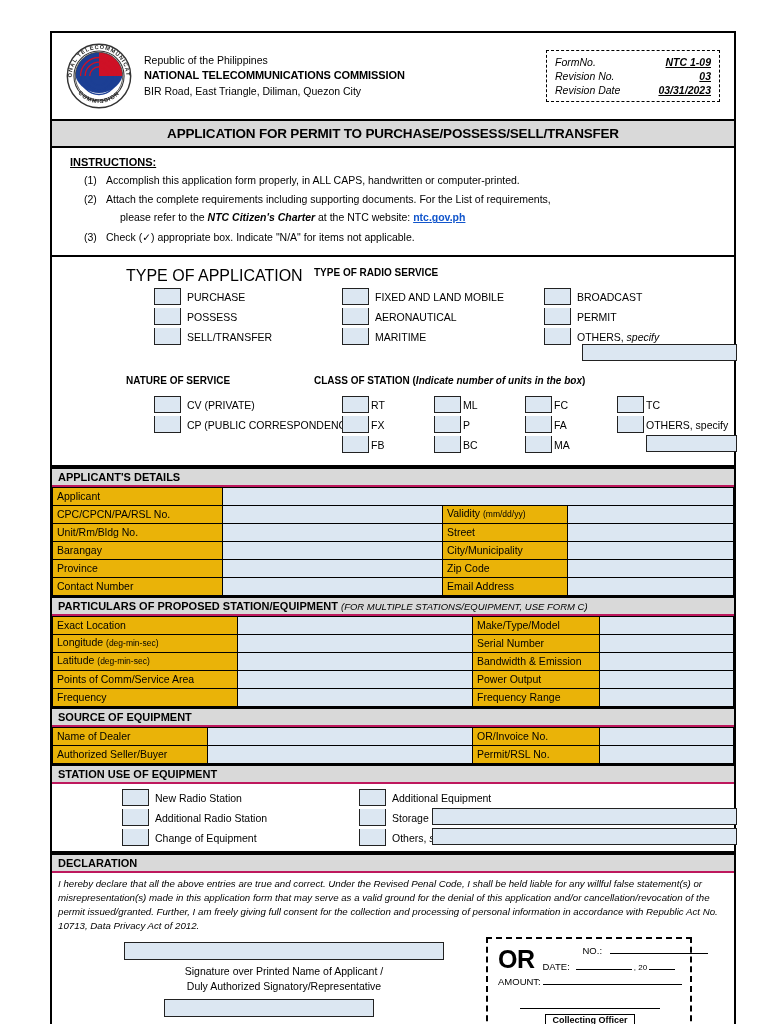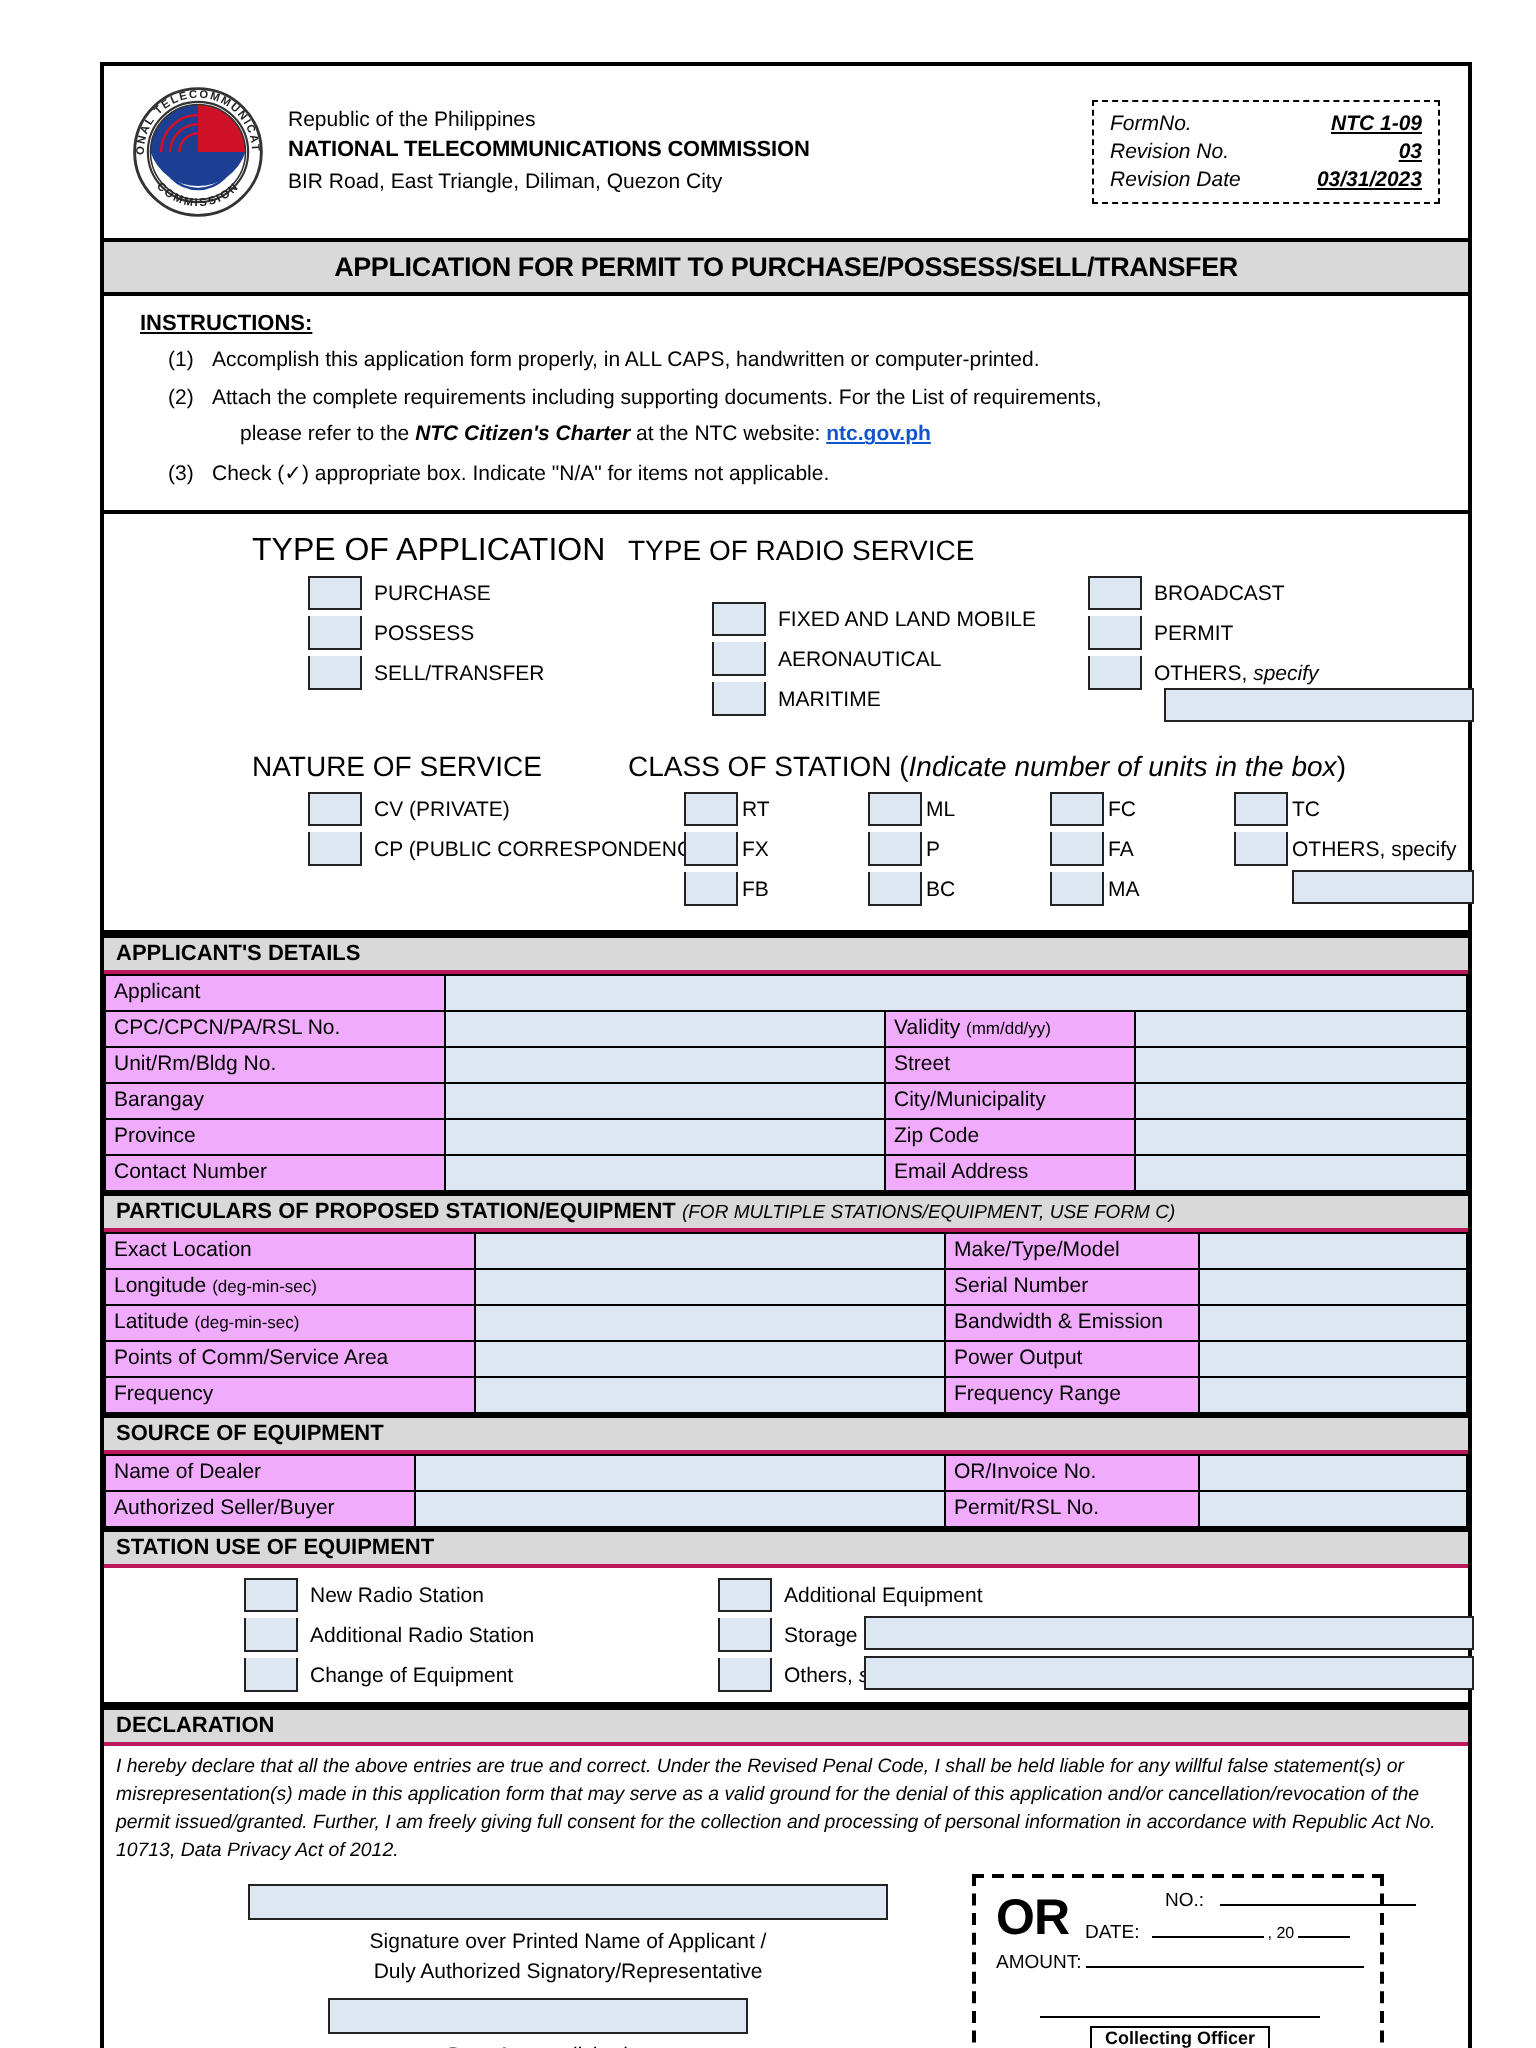--- a/index.html
+++ b/index.html
@@ -55,21 +55,21 @@
   .instr{padding:8px 10px 10px 18px;border-bottom:2px solid #000;}
   .instr-h{font-size:11px;font-weight:bold;text-decoration:underline;margin-bottom:5px;}
   .instr-item{display:flex;font-size:10.5px;margin:4px 0 0 14px;line-height:1.45;}
   .instr-n{width:22px;flex:0 0 22px;}
   .instr-sub{font-size:10.5px;margin:3px 0 0 50px;line-height:1.45;}
   .ital-b{font-style:italic;font-weight:bold;}
   .link{color:#1155cc;text-decoration:underline;font-weight:bold;}
 
   
   .chkwrap{padding:10px 0 8px 0;border-bottom:2px solid #000;}
-  .grp-title{font-size:14px;font-weight:normal;}
+  .grp-title{font-size:10px;font-weight:bold;}
   .cb{
     width:27px;height:17px;border:1.6px solid #222;background:#dce7f2;
     box-sizing:border-box;flex:0 0 27px;
   }
   .cbrow{display:flex;align-items:center;height:20px;}
   .cblabel{font-size:10.5px;padding-left:6px;white-space:nowrap;}
   .stack .cbrow + .cbrow .cb{border-top:none;}
   .fillbox{background:#dce7f2;border:1.6px solid #222;box-sizing:border-box;height:17px;}
 
   .sec1{position:relative;height:84px;}
@@ -81,21 +81,21 @@
     background:#d9d9d9;border-top:2px solid #000;border-bottom:2px solid #be185d;
     font-size:11px;font-weight:bold;padding:2px 0 2px 6px;
   }
   .sechdr .sub{font-weight:normal;font-style:italic;font-size:9.5px;}
   table.grid{border-collapse:collapse;width:100%;table-layout:fixed;}
   table.grid td{
     border:1px solid #000;height:17px;font-size:10.5px;
     padding:0 0 0 4px;line-height:15px;
   }
   td.fld{background:#dce7f2;padding:0;}
-  td.lbl{background:#f0abfc;white-space:nowrap;}
+  td.lbl{background:#eab308;white-space:nowrap;}
   .small{font-size:8.5px;}
 
   
   .useblk{border-bottom:2px solid #000;padding:5px 0 6px 0;position:relative;height:56px;}
 
   
   .decl{font-size:9.7px;font-style:italic;line-height:1.45;padding:4px 8px 4px 6px;}
   .signarea{position:relative;height:110px;}
   .sigline{
     background:#dce7f2;border:1.8px solid #222;box-sizing:border-box;height:18px;
@@ -212,21 +212,21 @@
           <span class="cb"></span>
           <span class="cblabel">POSSESS</span>
         </div>
         <div class="cbrow">
           <span class="cb"></span>
           <span class="cblabel">SELL/TRANSFER</span>
         </div>
       </div>
 
       <div class="abs grp-title" style="left:262px;top:0;">TYPE OF RADIO SERVICE</div>
-      <div class="abs stack" style="left:290px;top:33px;margin-left:14px;">
+      <div class="abs stack" style="left:290px;top:20px;">
         <div class="cbrow">
           <span class="cb"></span>
           <span class="cblabel">FIXED AND LAND MOBILE</span>
         </div>
         <div class="cbrow">
           <span class="cb"></span>
           <span class="cblabel">AERONAUTICAL</span>
         </div>
         <div class="cbrow">
           <span class="cb"></span>

